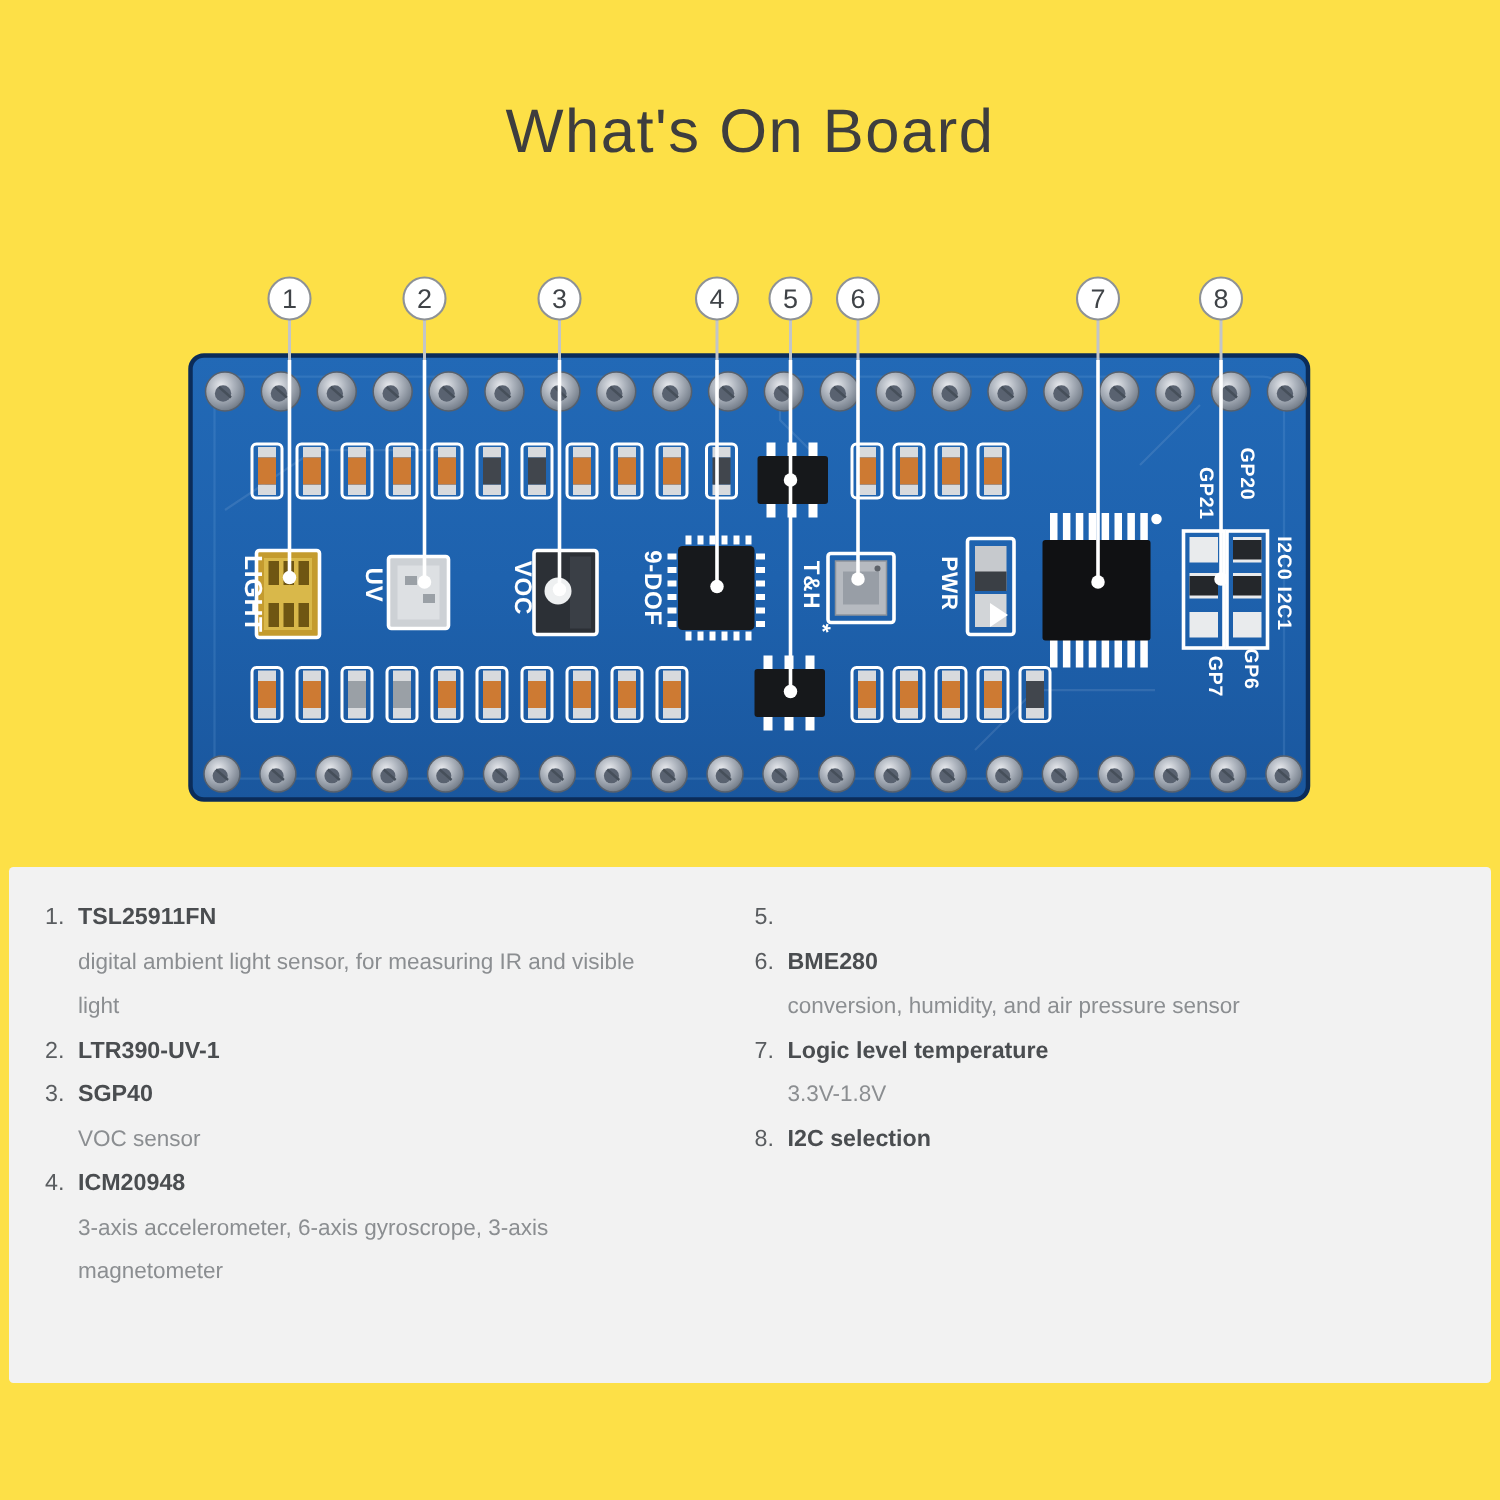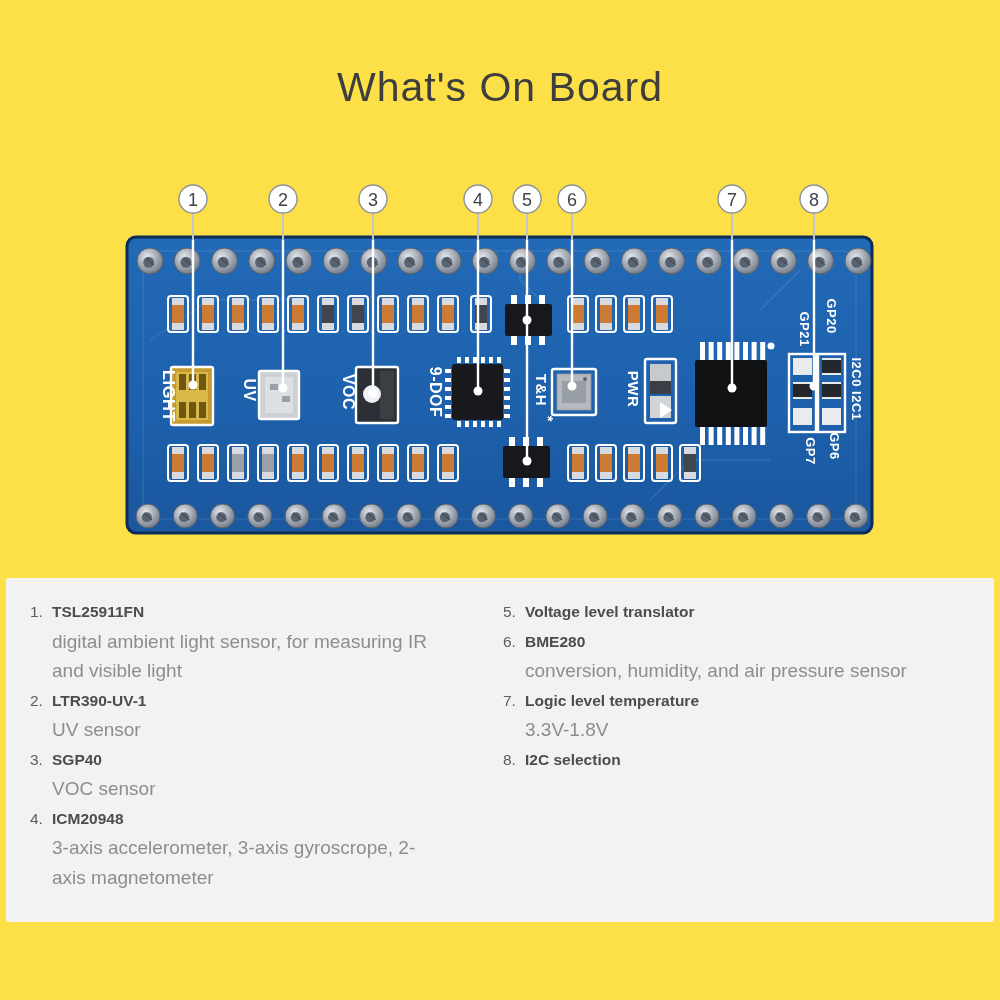--- a/index.html
+++ b/index.html
@@ -15,21 +15,21 @@
   .leader-dot{fill:#ffffff;}
   .board-label{fill:#ffffff;font-weight:bold;text-anchor:middle;letter-spacing:0.5px;}
   .silk{fill:none;stroke:#ffffff;stroke-width:2.4;}
   .legend{position:absolute;top:578px;left:6px;width:988px;height:344px;background:#f2f2f2;
           border-radius:3px;box-sizing:border-box;padding:19px 10px 0 24px;
           display:grid;grid-template-columns:473px 1fr;}
   .legend .item{margin:0;}
   .legend .line{display:flex;line-height:29.5px;font-size:15.5px;}
   .legend .num{width:22px;flex:0 0 22px;color:#5a5d60;}
   .legend .name{font-weight:bold;color:#4a4d50;text-align:center;}
-  .legend .desc{margin-left:22px;line-height:29.5px;font-size:19px;color:#8b8e91;max-width:392px;}
+  .legend .desc{margin-left:22px;line-height:29.5px;font-size:15px;color:#8b8e91;max-width:392px;}
   .legend .desc:empty{display:none;}
 </style>
 </head>
 <body>
 
 <div class="page">
 
   <h1 class="title">What's On Board</h1>
 
   <svg class="diagram" width="1000" height="580" viewBox="0 0 1000 580">
@@ -565,42 +565,40 @@
             <span class="num">1.</span>
             <span class="name">TSL25911FN</span>
           </div>
         <div class="desc">digital ambient light sensor, for measuring IR and visible light</div>
       </div>
       <div class="item">
         <div class="line">
             <span class="num">2.</span>
             <span class="name">LTR390-UV-1</span>
           </div>
-        <div class="desc">UV sensor</div>
       </div>
       <div class="item">
         <div class="line">
             <span class="num">3.</span>
             <span class="name">SGP40</span>
           </div>
         <div class="desc">VOC sensor</div>
       </div>
       <div class="item">
         <div class="line">
             <span class="num">4.</span>
             <span class="name">ICM20948</span>
           </div>
-        <div class="desc">3-axis accelerometer, 3-axis gyroscrope, 2-axis magnetometer</div>
+        <div class="desc">3-axis accelerometer, 6-axis gyroscrope, 3-axis magnetometer</div>
       </div>
     </div>
     <div class="col">
       <div class="item">
         <div class="line">
             <span class="num">5.</span>
-            <span class="name">Voltage level translator</span>
           </div>
       </div>
       <div class="item">
         <div class="line">
             <span class="num">6.</span>
             <span class="name">BME280</span>
           </div>
         <div class="desc">conversion, humidity, and air pressure sensor</div>
       </div>
       <div class="item">

